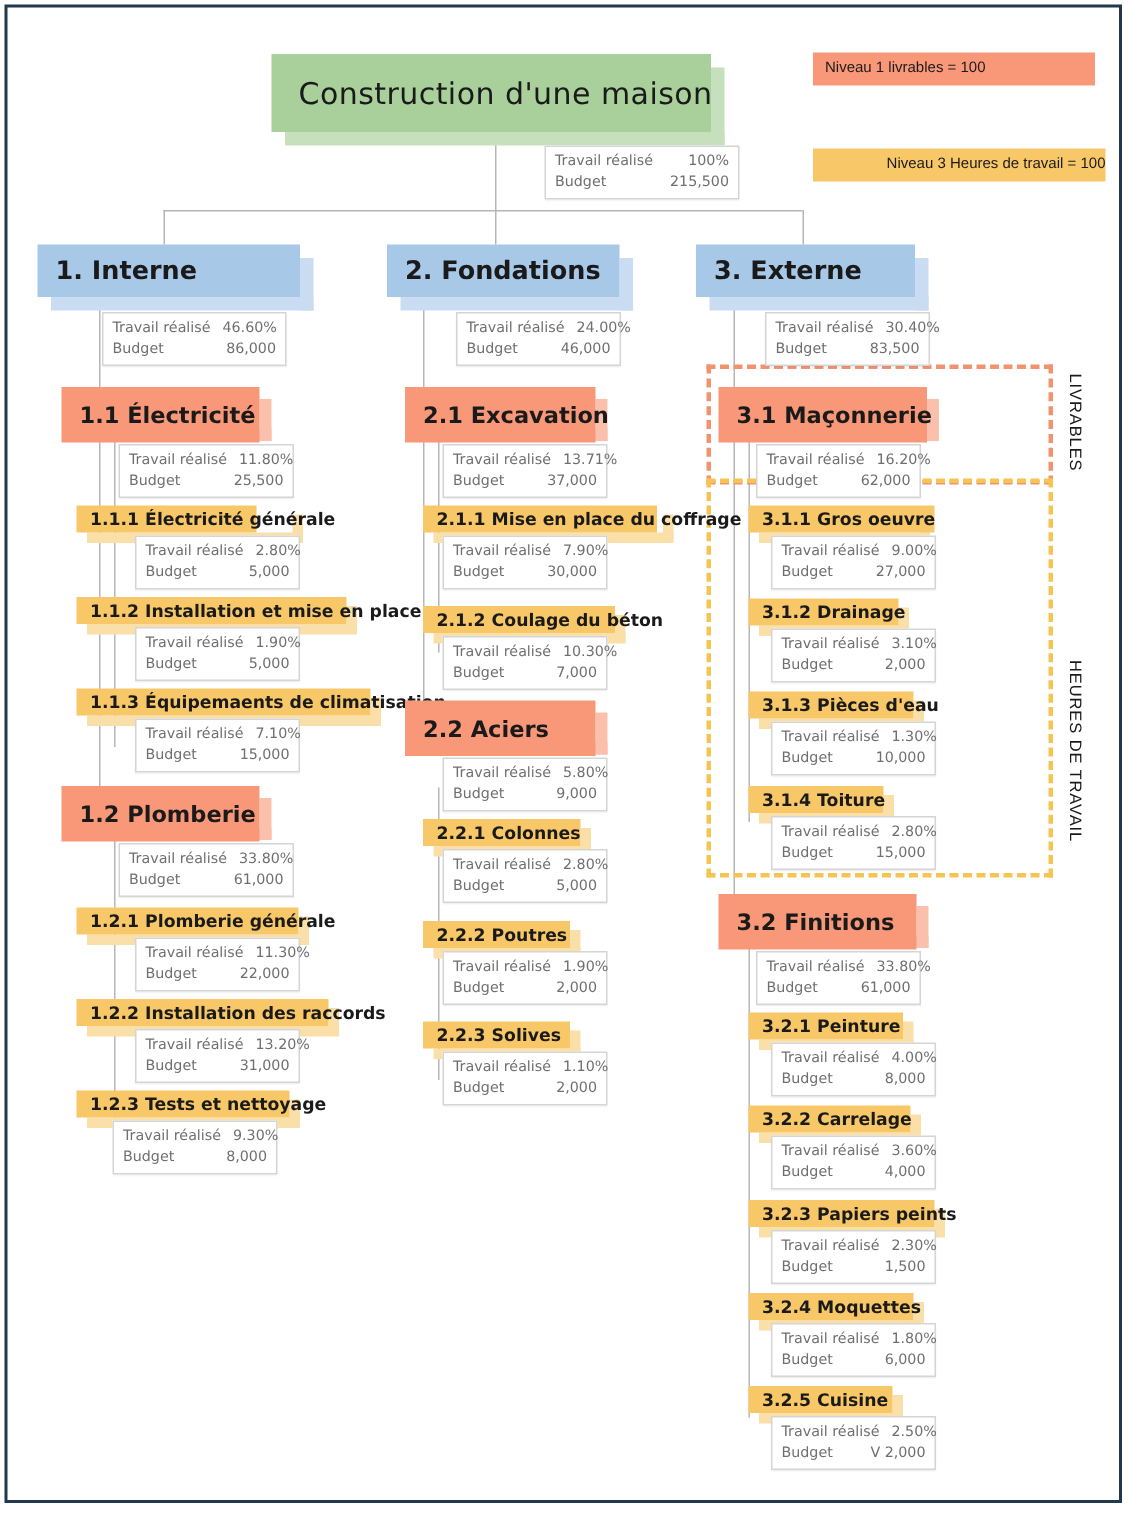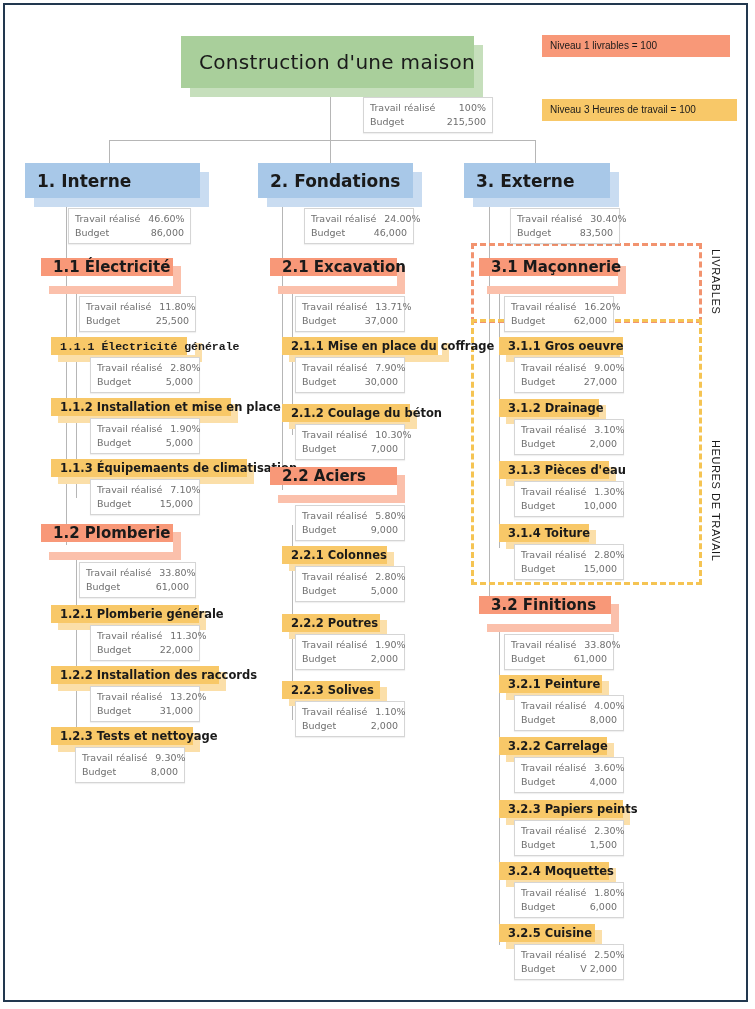--- a/index.html
+++ b/index.html
@@ -27,21 +27,21 @@
     position:relative;
     box-sizing:border-box;
     color:#1a1a1a;
     display:flex;align-items:center;
     white-space:nowrap;
   }
 
   
   .lv0 .hdr{background:#a9cf9b;font-size:20px;padding:0 18px;height:52px;font-weight:400;letter-spacing:.3px;}
   .lv1 .hdr{background:#a8c8e8;font-size:17px;padding:0 12px;height:35px;font-weight:700;}
-  .lv2 .hdr{background:#f89878;font-size:15px;padding:0 12px;height:18px;font-weight:700;}
+  .lv2 .hdr{background:#f89878;font-size:15px;padding:0 12px;height:37px;font-weight:700;}
   .lv3 .hdr{background:#f8c868;font-size:11.5px;padding:0 9px;height:18px;font-weight:700;}
 
   .lv0 .shadow{background:#c6dfbc;}
   .lv1 .shadow{background:#c9dcf1;}
   .lv2 .shadow{background:#fbc0ab;}
   .lv3 .shadow{background:#fbdfa9;}
 
   .shadow{position:absolute;}
   .sh-right{top:9px;}
   .sh-bottom{left:9px;}
@@ -66,21 +66,21 @@
   .legend .item{
     position:absolute;left:0;
     height:22px;line-height:22px;
     font-size:10px;color:#1a1a1a;
     padding-left:8px;box-sizing:border-box;
     font-family:"Liberation Sans",sans-serif;
     white-space:nowrap;
   }
   .lg0{background:#f89878;}
   .lg1{background:#a8c8e8;}
-  .lg2{background:#f8c868;}
+  .lg2{background:#f8c868;text-align:right;}
 
   
   .dash{position:absolute;box-sizing:border-box;background:transparent;}
   .dash-livrables{border:3px dashed #f2936f;}
   .dash-heures{border:3px dashed #f5c453;}
 
   .vlabel{
     position:absolute;
     font-family:"Liberation Sans",sans-serif;
     font-size:11px;letter-spacing:.6px;color:#1a1a1a;
@@ -168,21 +168,21 @@
         </div>
     <div class="row">
           <span class="k">Budget</span>
           <span class="v">25,500</span>
         </div>
   </div>
 
   <div class="node lv3" style="left:46px;top:332px;">
     <div class="shadow sh-right" style="left:144px;top:6px;width:7px;height:18px;"></div>
     <div class="shadow sh-bottom" style="left:7px;top:18px;width:144px;height:7px;"></div>
-    <div class="hdr" style="width:136px;font-family:Liberation Mono, monospace;">1.1.1 Électricité générale</div>
+    <div class="hdr" style="width:120px;">1.1.1 Électricité générale</div>
   </div>
   <div class="card" style="left:85px;top:352px;width:110px;">
     <div class="row">
           <span class="k">Travail réalisé</span>
           <span class="v">2.80%</span>
         </div>
     <div class="row">
           <span class="k">Budget</span>
           <span class="v">5,000</span>
         </div>

